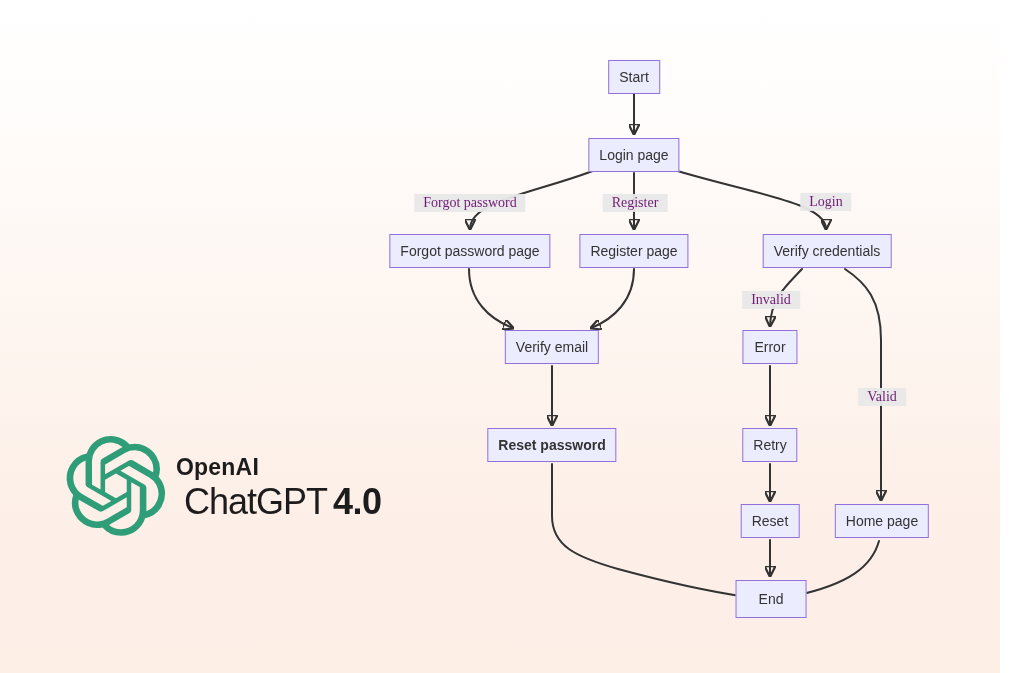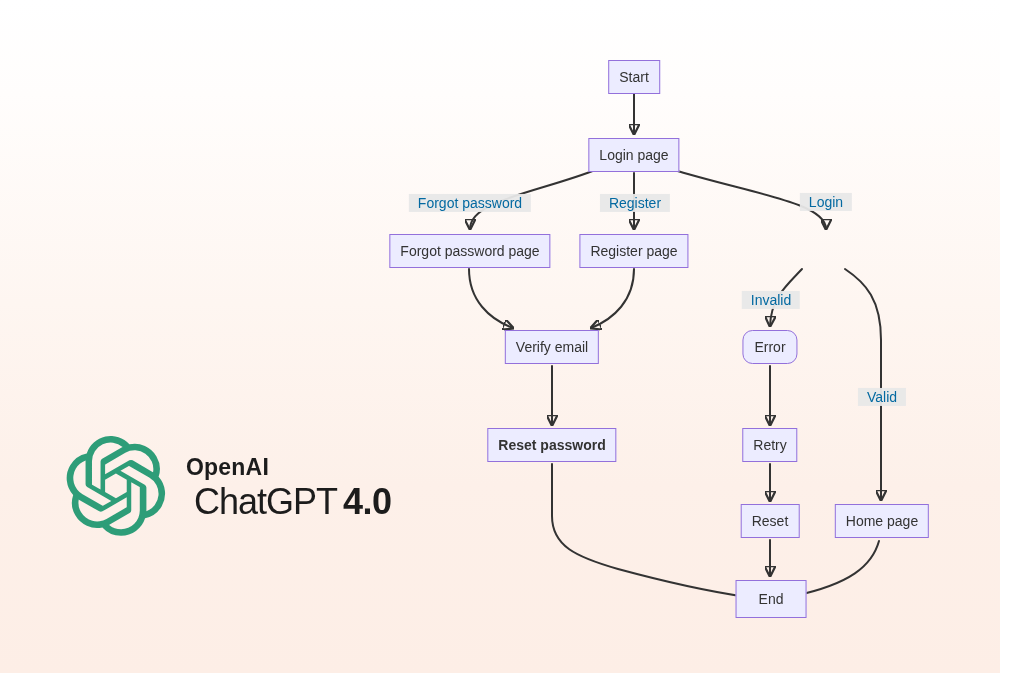--- a/index.html
+++ b/index.html
@@ -16,37 +16,37 @@
     background:#ececff;border:1px solid #9370db;color:#333333;
     font-size:14px;line-height:1;padding:9px 10px;white-space:nowrap;
     text-align:center;
   }
   .n-start{left:634px;top:77px;}
   .n-login-page{left:634px;top:155px;}
   .n-forgot-password-page{left:470px;top:251px;}
   .n-register-page{left:634px;top:251px;}
   .n-verify-credentials{left:827px;top:251px;}
   .n-verify-email{left:552px;top:347px;}
-  .n-error{left:770px;top:347px;padding:9px 11px;border-radius:10px;}
+  .n-error{left:770px;top:347px;padding:9px 11px;}
   .n-reset-password{left:552px;top:445px;font-weight:bold;}
   .n-retry{left:770px;top:445px;}
   .n-cancel{left:770px;top:521px;}
   .n-home-page{left:882px;top:521px;}
   .n-end{left:771px;top:599px;padding:11px 22px;}
   .edge-label{
     position:absolute;transform:translate(-50%,-50%);
-    background:rgba(232,232,232,0.95);color:#0369a1;
-    font-size:14px;line-height:1.15;padding:1px 9px;white-space:nowrap;
+    background:rgba(232,232,232,0.95);color:#701a75;
+    font-size:14px;line-height:1.15;padding:1px 9px;white-space:nowrap;font-family:Liberation Serif, serif;
   }
   .l-forgot-password{left:470px;top:203px;}
   .l-register{left:635px;top:203px;}
   .l-login{left:826px;top:202px;}
   .l-invalid{left:771px;top:300px;}
   .l-valid{left:882px;top:397px;}
-  .brand{position:absolute;left:66px;top:436px;display:flex;align-items:center;gap:19px;}
+  .brand{position:absolute;left:66px;top:436px;display:flex;align-items:center;gap:9px;}
   .brand-logo{width:101px;height:101px;flex:0 0 auto;}
   .brand-name{font-size:23px;font-weight:700;color:#1c1c1c;letter-spacing:0.2px;margin-bottom:3px;}
   .brand-product{font-size:36px;font-weight:400;color:#1c1c1c;letter-spacing:-1px;line-height:1;margin-left:8px;}
   .brand-version{font-weight:800;margin-left:6px;letter-spacing:-0.5px;}
 </style>
 </head>
 <body>
 
 <div class="stage">
 
@@ -69,20 +69,21 @@
     <path d="M770 464 L770 501" marker-end="url(#arrowhead)"></path>
     <path d="M770 540 L770 576" marker-end="url(#arrowhead)"></path>
     <path d="M845 269 C866 283, 881 300, 881 340 L881 500" marker-end="url(#arrowhead)"></path>
     <path d="M879 541 C872 566, 850 584, 794 596" marker-end="url(#arrowhead)"></path>
   </svg>
 
   <div class="node n-start">Start</div>
   <div class="node n-login-page">Login page</div>
   <div class="node n-forgot-password-page">Forgot password page</div>
   <div class="node n-register-page">Register page</div>
+  <div class="node n-verify-credentials">Verify credentials</div>
   <div class="node n-verify-email">Verify email</div>
   <div class="node n-error">Error</div>
   <div class="node n-reset-password">Reset password</div>
   <div class="node n-retry">Retry</div>
   <div class="node n-cancel">Reset</div>
   <div class="node n-home-page">Home page</div>
   <div class="node n-end">End</div>
 
   <div class="edge-label l-forgot-password">Forgot password</div>
   <div class="edge-label l-register">Register</div>

